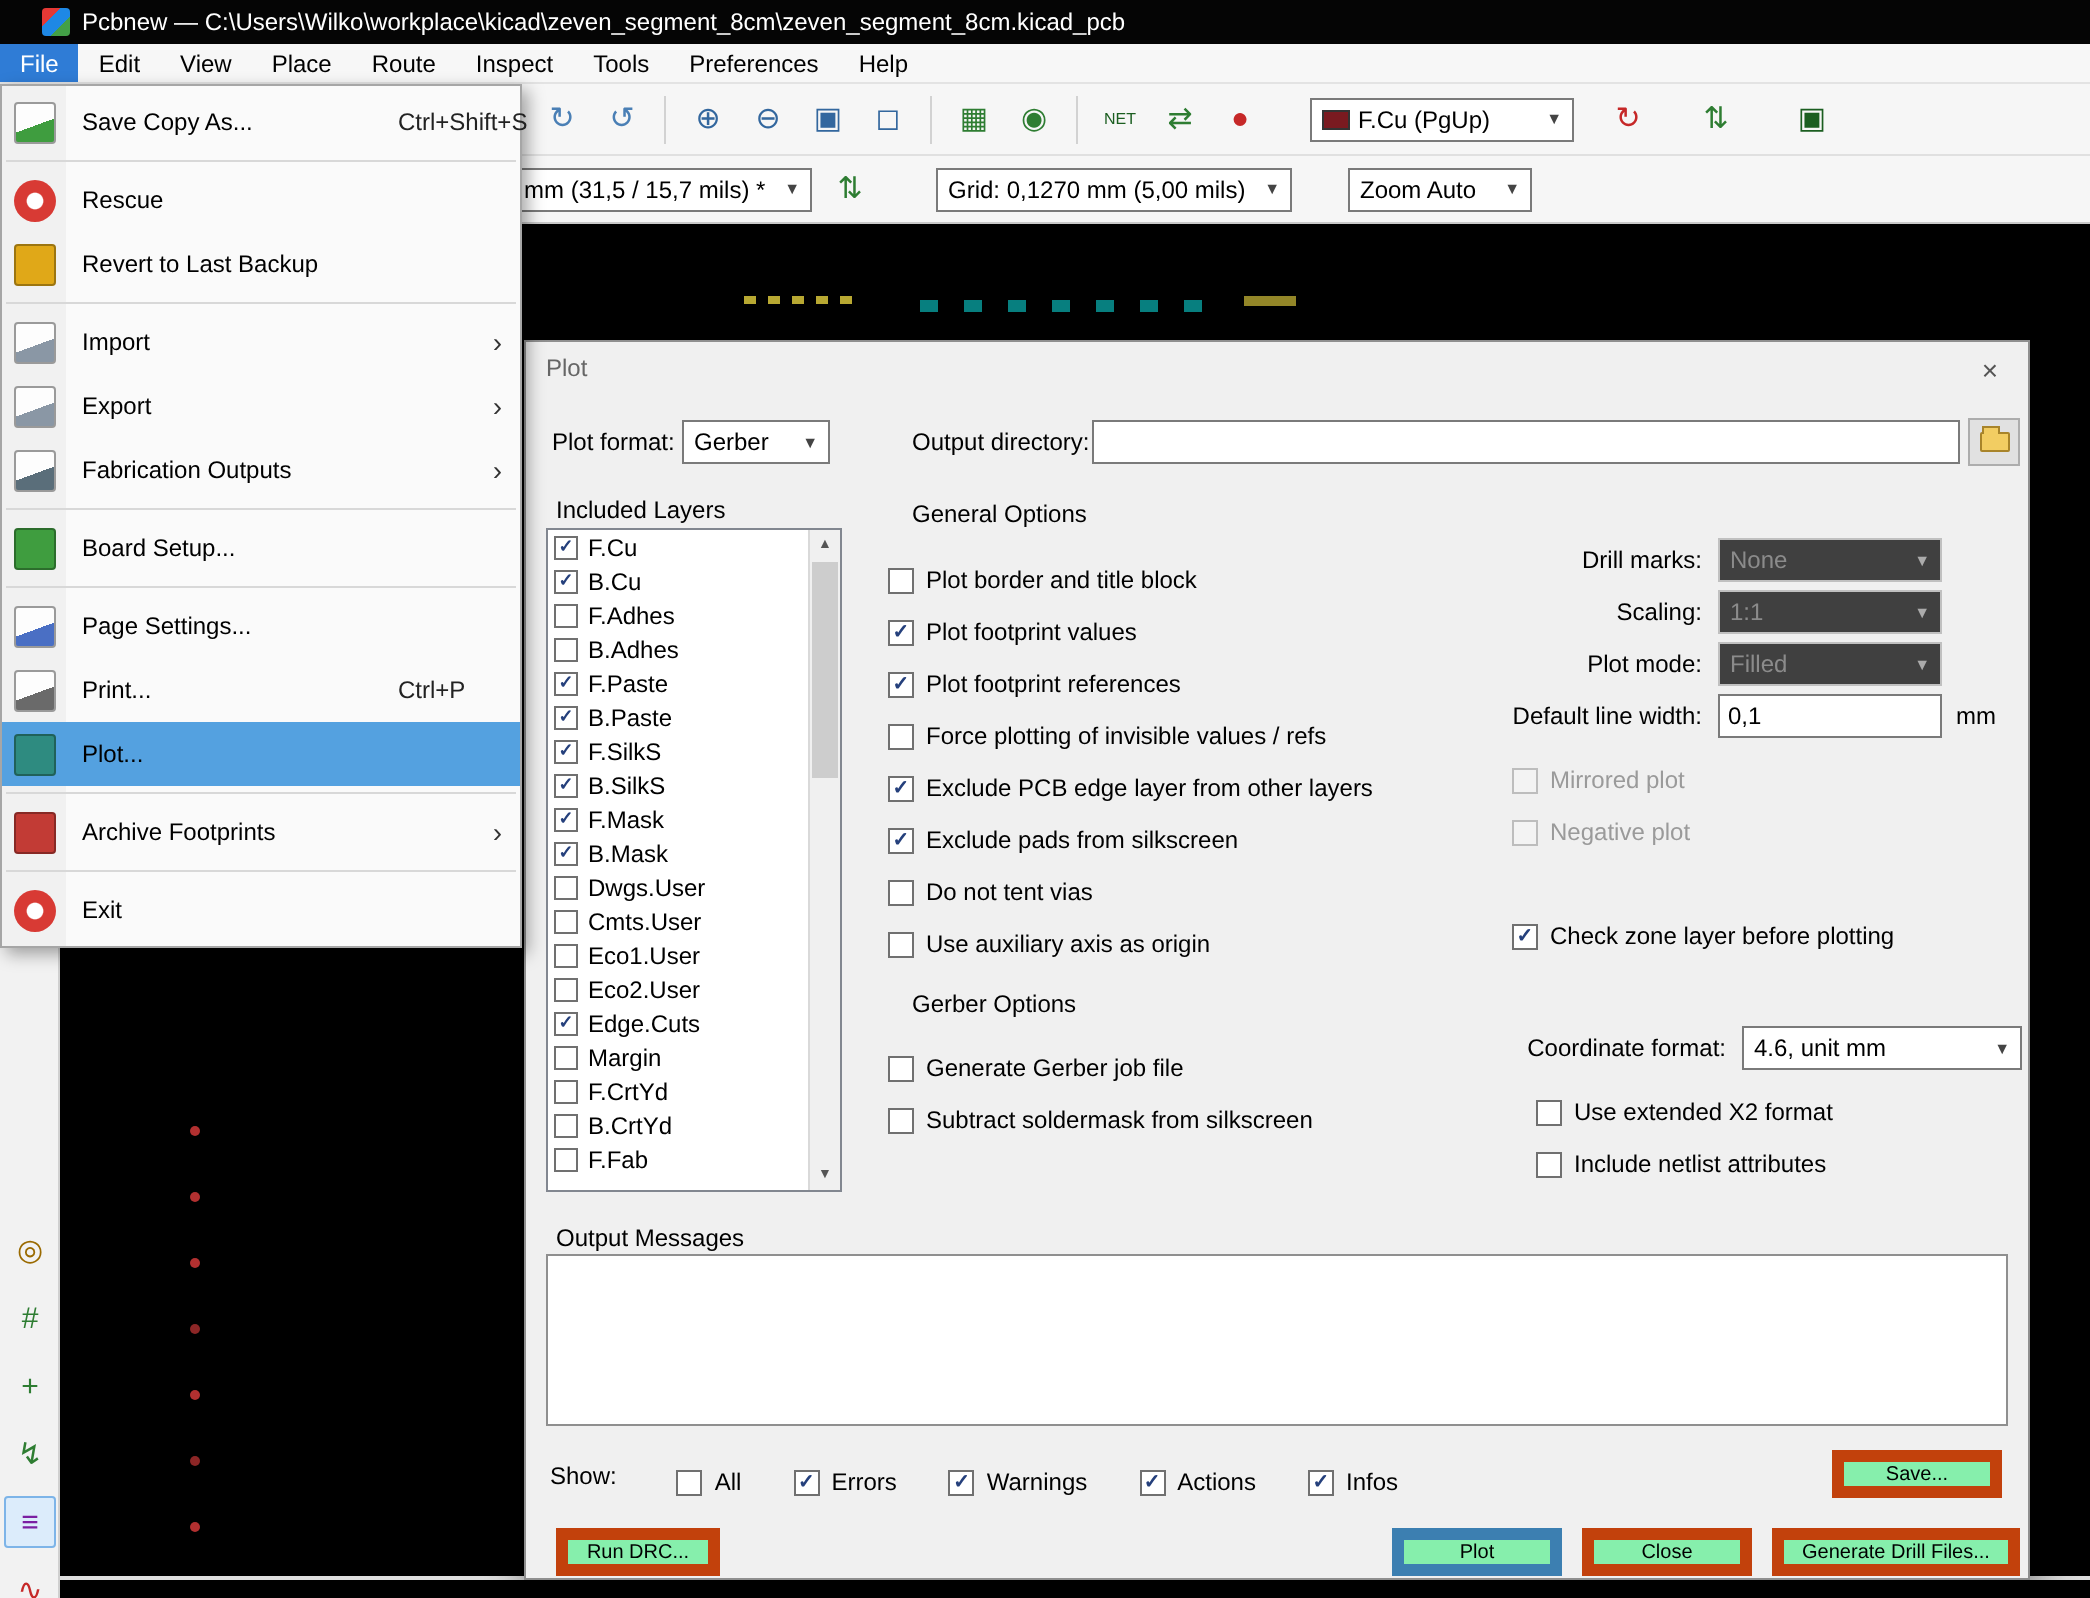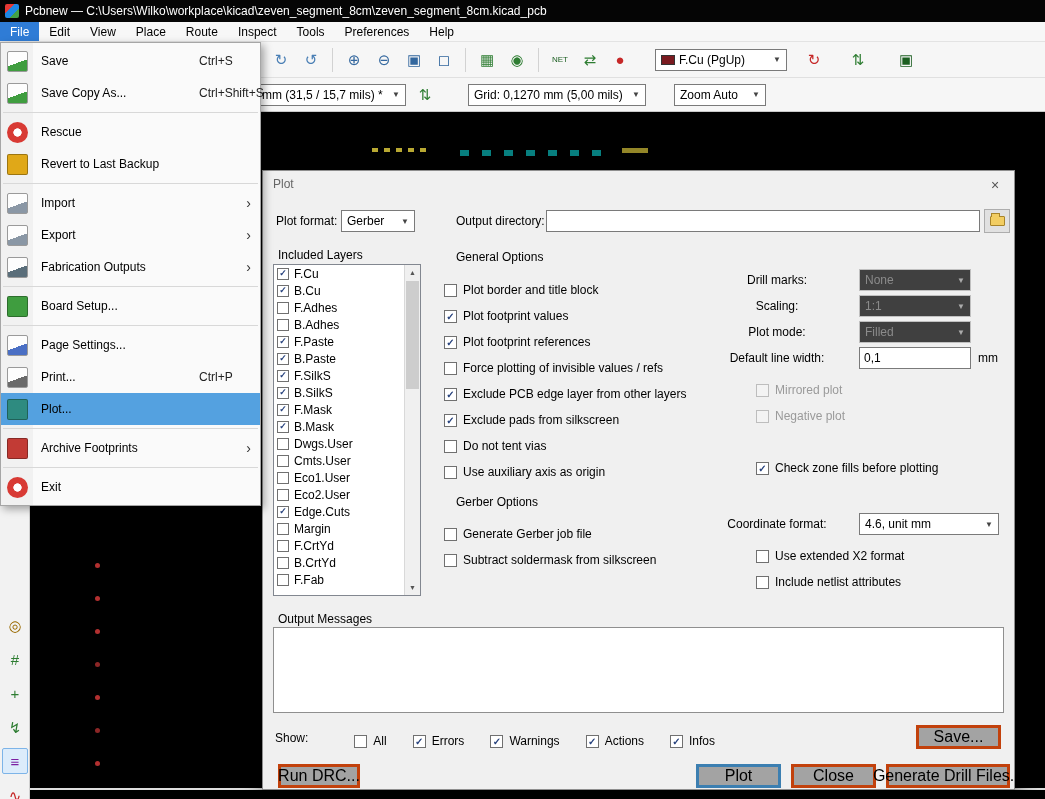--- a/index.html
+++ b/index.html
@@ -1,20 +1,20 @@
 <!DOCTYPE html>
 <html><head>
 <meta charset="utf-8">
 <style>
   *{margin:0;padding:0;box-sizing:border-box}
   html,body{width:1045px;height:799px}
   body{position:relative;overflow:hidden;background:#000;font-family:"Liberation Sans",sans-serif;font-size:12px;color:#000}
 
   
-  .titlebar{position:absolute;left:0;top:0;right:0;height:22px;background:#050505;color:#fff;display:flex;align-items:center;gap:6px;padding-left:5px;font-size:12px}
+  .titlebar{position:absolute;left:0;top:0;right:0;height:22px;background:#050505;color:#fff;display:flex;align-items:center;gap:6px;padding-left:21px;font-size:12px}
   .app-icon{width:14px;height:14px;background:linear-gradient(135deg,#e53935 0 33%,#1e88e5 33% 66%,#43a047 66% 100%);border-radius:2px;flex:0 0 auto}
   .menubar{position:absolute;left:0;top:22px;right:0;height:20px;background:#f7f7f7;display:flex;align-items:stretch;border-bottom:1px solid #e3e3e3}
   .mb-item{display:flex;align-items:center;padding:0 10px;cursor:default}
   .mb-item.active{background:#2f7cd6;color:#fff}
 
   
   .toolbar{position:absolute;left:0;right:0;background:#f6f6f6;display:flex;align-items:center;gap:4px}
   .tb1{top:42px;height:36px;border-bottom:1px solid #e0e0e0;padding-left:268px}
   .tb2{top:78px;height:34px;border-bottom:1px solid #c9c9c9;padding-left:256px;gap:6px}
   .tb-btn{width:26px;height:26px;display:flex;align-items:center;justify-content:center;border:1px solid transparent;border-radius:2px}
@@ -75,42 +75,42 @@
   .sb{position:absolute;top:0;right:0;bottom:0;width:16px;background:#f0f0f0;border-left:1px solid #d9d9d9}
   .sb-up,.sb-down{position:absolute;left:0;width:100%;height:15px;display:flex;align-items:center;justify-content:center;font-size:7px;color:#555}
   .sb-up{top:0}.sb-down{bottom:0}
   .sb-thumb{position:absolute;left:1px;right:1px;top:16px;height:108px;background:#cdcdcd}
 
   .lbl-general{left:193px;top:79px}
   .general-left{left:181px;top:100px}
   .general-right{left:440px;top:96px;width:268px}
   .lbl-gerber{left:193px;top:324px}
   .gerber-left{left:181px;top:344px}
-  .gerber-right{left:440px;top:340px;width:296px}
+  .gerber-right{left:452px;top:340px;width:296px}
 
   .cb{width:13px;height:13px;min-width:13px;background:#fff;border:1px solid #707070;display:inline-flex;align-items:center;justify-content:center;font-size:10px;font-weight:bold;color:#25407c;line-height:1}
   .cb.dis{border-color:#bdbdbd;background:#f3f3f3}
   .cb-row{display:flex;align-items:flex-end;gap:6px;height:26px;white-space:nowrap}
   .cb-row.dis{color:#9a9a9a}
   .cb-row.indent{margin-left:53px}
   .spacer{height:26px}
   .field-row{display:grid;grid-template-columns:1fr 112px;gap:8px;align-items:center;height:26px;position:relative}
   .field-row.wide{grid-template-columns:1fr 140px}
-  .f-lbl{text-align:center;white-space:nowrap}
+  .f-lbl{text-align:right;white-space:nowrap}
   .field-row .combo{width:100%}
   .lw-input{width:100%}
   .unit{position:absolute;right:-27px;top:6px}
 
   .lbl-output{left:15px;top:441px}
   .msg-box{left:10px;top:456px;width:731px;height:86px;background:#fff;border:1px solid #8f8f8f}
   .show-row{left:12px;top:556px;height:22px;display:flex;align-items:center;gap:26px}
-  .show-row .show-lbl{margin-right:20px}
+  .show-row .show-lbl{margin-right:4px}
   .show-row .cb-row{height:20px}
 
-  .btn{background:#a3a3a3;border:3px solid #c2410c;height:24px;display:inline-flex;align-items:center;justify-content:center;font-size:16px;white-space:nowrap}
+  .btn{background:#86efac;border:6px solid #c2410c;height:24px;display:inline-flex;align-items:center;justify-content:center;font-size:10px;white-space:nowrap}
   .btn.default{border-color:#3c7fb1}
   .btn-save{left:653px;top:554px;width:85px}
   .btn-rundrc{left:15px;top:593px;width:82px}
   .btn-plot{left:433px;top:593px;width:85px}
   .btn-close2{left:528px;top:593px;width:85px}
   .btn-gdf{left:623px;top:593px;width:124px}
 </style>
 </head>
 <body>
 
@@ -236,25 +236,20 @@
         </div>
         <div class="tb-btn">
           <span class="tb-glyph" style="color: rgb(198, 40, 40);">∿</span>
         </div>
       </div>
   </div>
 
   <div class="filemenu">
       <div class="fm-item">
         <span class="fm-ico page" style="--c: #3f9d3f;"></span>
-        <span class="fm-label">Save</span>
-        <span class="fm-short">Ctrl+S</span>
-      </div>
-      <div class="fm-item">
-        <span class="fm-ico page" style="--c: #3f9d3f;"></span>
         <span class="fm-label">Save Copy As...</span>
         <span class="fm-short">Ctrl+Shift+S</span>
       </div>
       <div class="fm-sep"></div>
       <div class="fm-item">
         <span class="fm-ico round" style="--c: #d83a34;"></span>
         <span class="fm-label">Rescue</span>
       </div>
       <div class="fm-item">
         <span class="fm-ico square" style="--c: #e0a818;"></span>
@@ -477,21 +472,21 @@
           <span class="cb dis"></span>
           <span class="cb-lbl">Mirrored plot</span>
         </div>
         <div class="cb-row dis indent">
           <span class="cb dis"></span>
           <span class="cb-lbl">Negative plot</span>
         </div>
         <div class="spacer"></div>
         <div class="cb-row indent">
           <span class="cb checked">✓</span>
-          <span class="cb-lbl">Check zone fills before plotting</span>
+          <span class="cb-lbl">Check zone layer before plotting</span>
         </div>
       </div>
 
     <span class="abs lbl lbl-gerber">Gerber Options</span>
     <div class="abs gerber-left">
         <div class="cb-row">
           <span class="cb"></span>
           <span class="cb-lbl">Generate Gerber job file</span>
         </div>
         <div class="cb-row">

